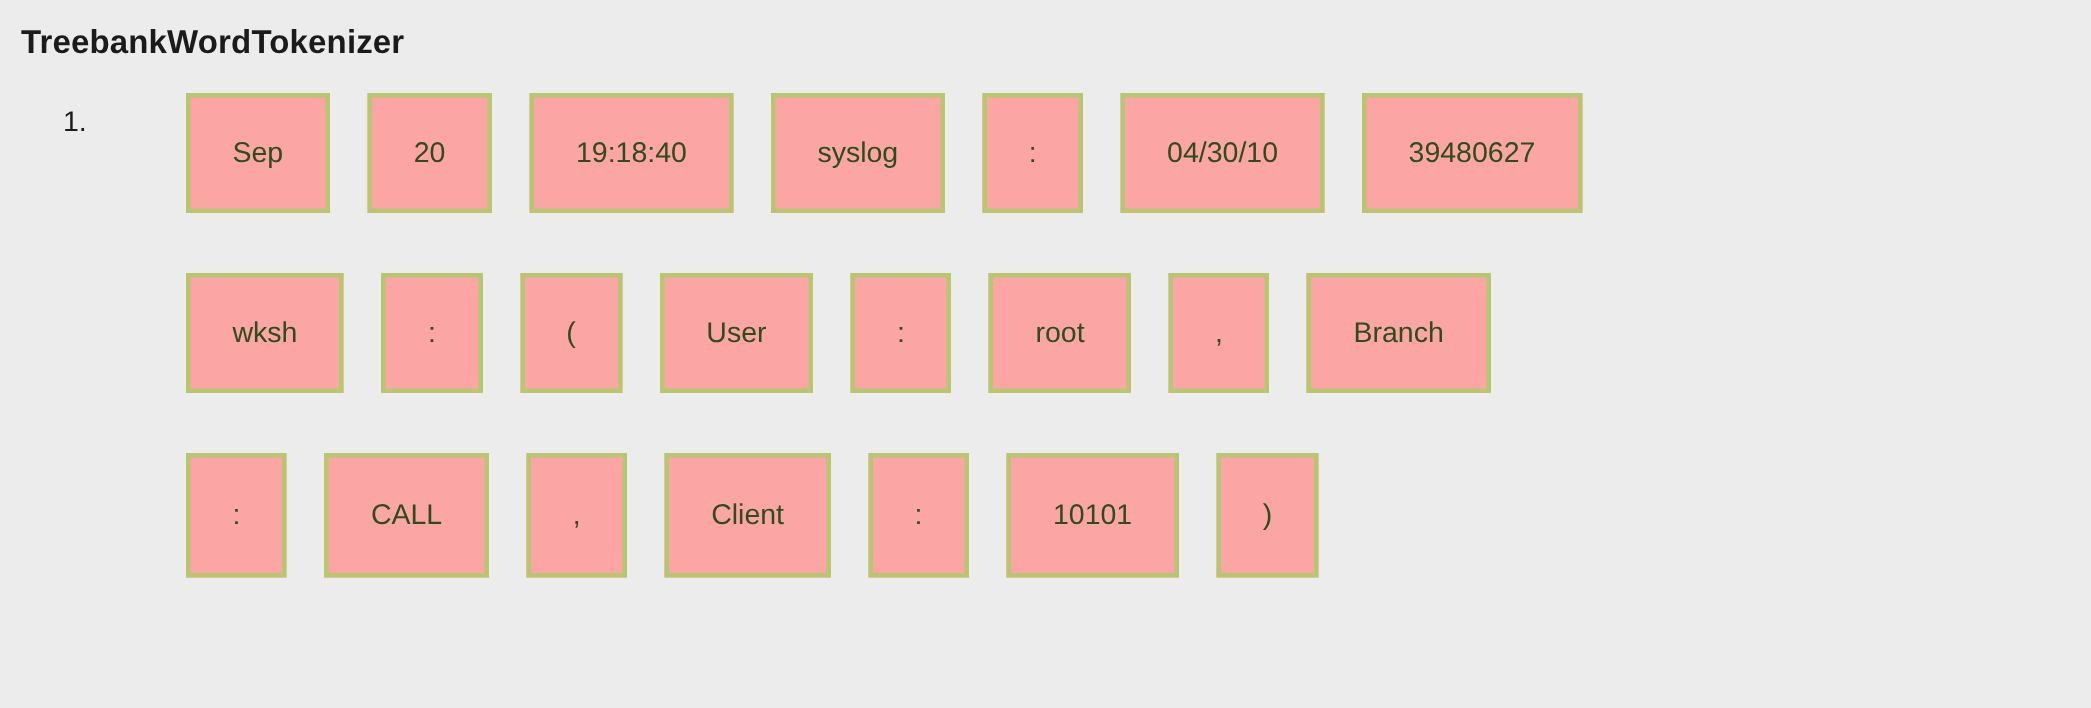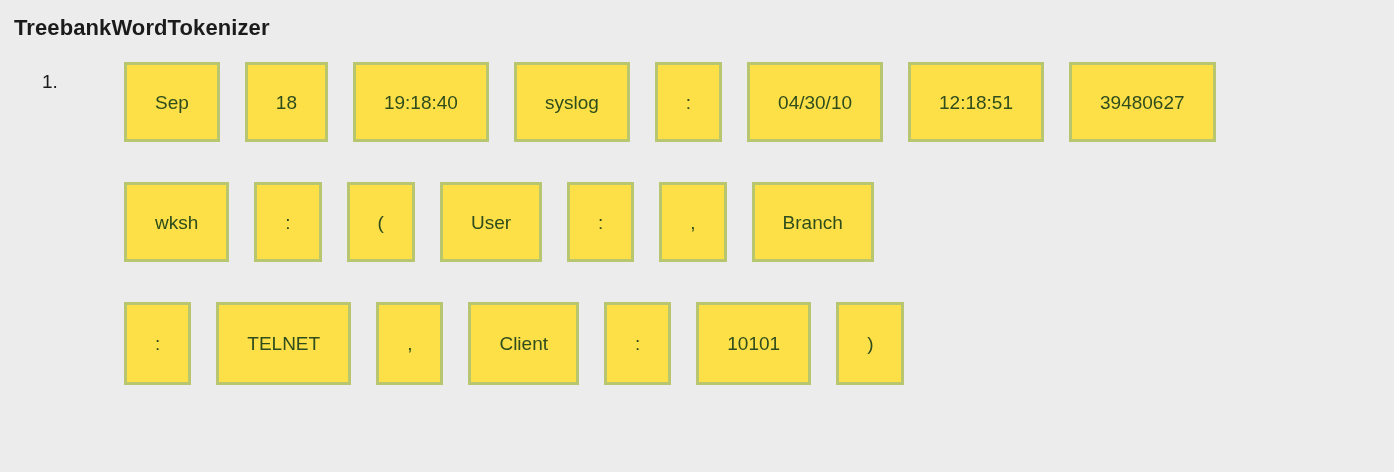--- a/index.html
+++ b/index.html
@@ -66,21 +66,21 @@
     gap: 25px;
     margin-bottom: 40px;
   }
 
   .token-row:last-child {
     margin-bottom: 0;
   }
 
   .token-chip {
     box-sizing: border-box;
-    background: #fde047;
+    background: #fca5a5;
     border: 3px solid #b7c66f;
     color: #2e4c1c;
     font-size: 19px;
     line-height: 1;
     display: flex;
     align-items: center;
     justify-content: center;
     padding: 0 28px;
     min-width: 18px;
     height: 80px;
@@ -101,42 +101,42 @@
 
   <div class="tokenization-list">
     <div class="list-item">
 
       <div class="list-marker">1.</div>
 
       <div class="token-rows">
 
         <div class="token-row">
           <div class="token-chip">Sep</div>
-          <div class="token-chip">18</div>
+          <div class="token-chip">20</div>
           <div class="token-chip">19:18:40</div>
           <div class="token-chip">syslog</div>
           <div class="token-chip">:</div>
           <div class="token-chip">04/30/10</div>
-          <div class="token-chip">12:18:51</div>
           <div class="token-chip">39480627</div>
         </div>
 
         <div class="token-row">
           <div class="token-chip">wksh</div>
           <div class="token-chip">:</div>
           <div class="token-chip">(</div>
           <div class="token-chip">User</div>
           <div class="token-chip">:</div>
+          <div class="token-chip">root</div>
           <div class="token-chip">,</div>
           <div class="token-chip">Branch</div>
         </div>
 
         <div class="token-row row-tall">
           <div class="token-chip">:</div>
-          <div class="token-chip">TELNET</div>
+          <div class="token-chip">CALL</div>
           <div class="token-chip">,</div>
           <div class="token-chip">Client</div>
           <div class="token-chip">:</div>
           <div class="token-chip">10101</div>
           <div class="token-chip">)</div>
         </div>
 
       </div>
     </div>
   </div>

